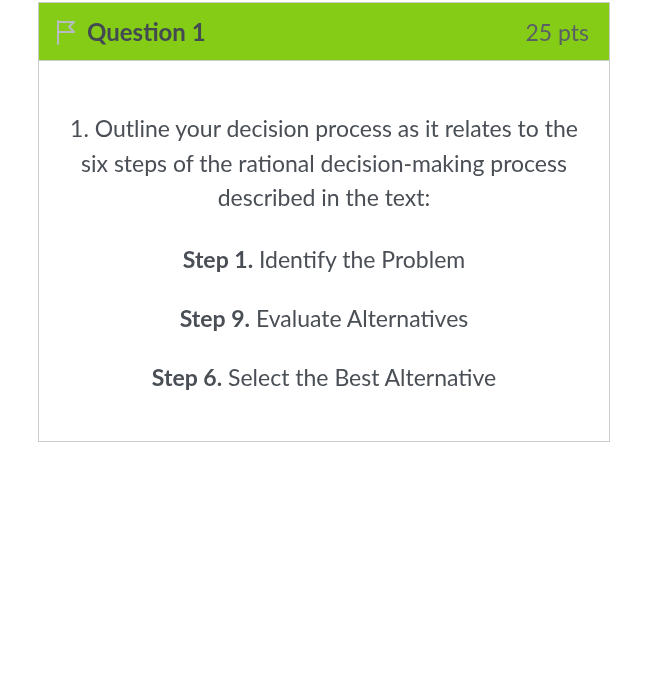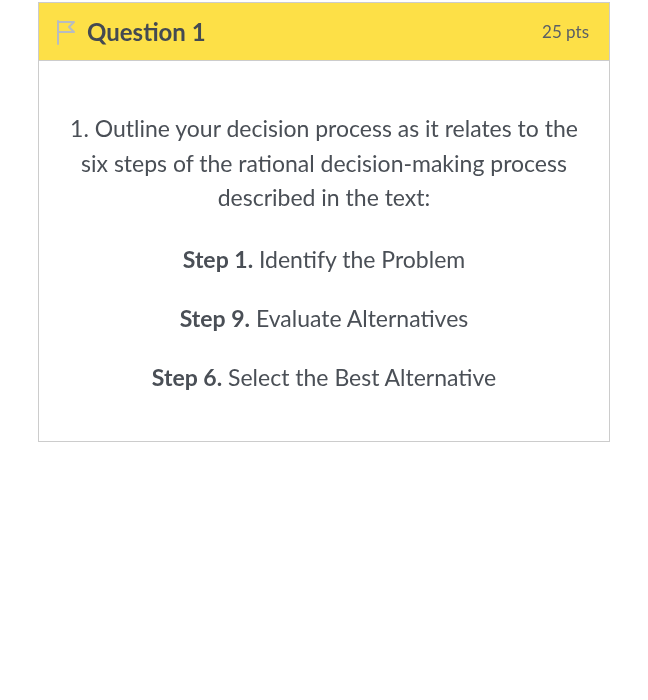--- a/index.html
+++ b/index.html
@@ -17,36 +17,36 @@
     .question-card {
       border: 1px solid #ccc;
       margin: 2px 38px 0 38px;
       background: #fff;
     }
     .question-header {
       display: flex;
       align-items: center;
       padding: 14px 20px 14px 16px;
       border-bottom: 1px solid #ccc;
-      background: #fde047;
+      background: #84cc16;
     }
     .flag-icon {
       width: 22px;
       height: 26px;
       margin-right: 10px;
       flex-shrink: 0;
     }
     .question-title {
       font-size: 24px;
       font-weight: 700;
       color: #444a52;
       flex: 1;
     }
     .question-points {
-      font-size: 17px;
+      font-size: 23px;
       color: #5a5f66;
       font-weight: 400;
     }
     .question-body {
       padding: 50px 30px 20px 30px;
       text-align: center;
     }
     .prompt-text {
       font-size: 23px;
       color: #4a4f56;

